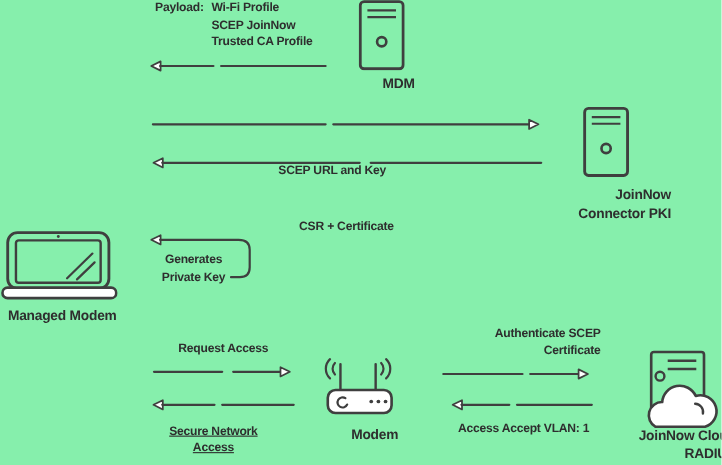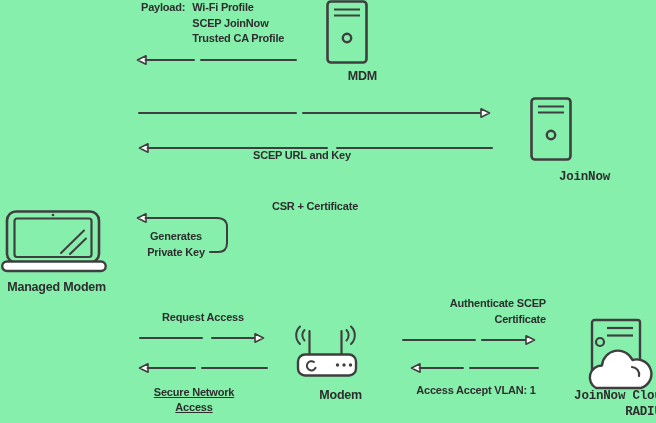--- a/index.html
+++ b/index.html
@@ -9,21 +9,21 @@
   }
   .msg{
     position:absolute;font-size:11px;font-weight:700;text-align:center;
     line-height:15.5px;letter-spacing:-0.2px;color:#2e2e2e;white-space:nowrap;
   }
   .msg .line{display:block;}
   .node-label{
     position:absolute;font-size:12.5px;font-weight:700;text-align:right;
     line-height:16px;letter-spacing:-0.2px;color:#2e2e2e;white-space:nowrap;
   }
-  .node-label .line{display:block;font-family:Liberation Mono, monospace;}
+  .node-label .line{display:block;}
   .abs{position:absolute;}
   .payload{
     position:absolute;left:141px;top:0;display:flex;gap:7px;
     font-size:11px;font-weight:700;line-height:15.5px;letter-spacing:-0.2px;color:#2e2e2e;white-space:nowrap;
   }
   .payload .items span{display:block;}
   svg{display:block;}
   .stroke{stroke:#3f3f3f;}
 </style>
 </head>
@@ -69,20 +69,21 @@
   <div class="msg" style="left:235px;top:155px;width:160px;margin-top:44px;">CSR + Certificate</div>
 
   <svg class="abs" style="left:530px;top:97px;" width="42" height="64" viewBox="0 0 42 64">
     <rect x="1.5" y="1.5" width="39" height="61" rx="3.5" fill="none" class="stroke" stroke-width="2.6"></rect>
     <line x1="8" y1="9.5" x2="34" y2="9.5" class="stroke" stroke-width="2"></line>
     <line x1="8" y1="15.5" x2="34" y2="15.5" class="stroke" stroke-width="2"></line>
     <circle cx="21" cy="38" r="4.2" fill="none" class="stroke" stroke-width="2.4"></circle>
   </svg>
   <div class="node-label" style="left:496px;top:169px;width:114px;line-height:16.5px;">
     <span class="line">JoinNow</span>
+    <span class="line">Connector PKI</span>
   </div>
 
   <svg class="abs" style="left:1px;top:210px;" width="106" height="63" viewBox="0 0 106 63">
     <rect x="6" y="1.5" width="92" height="51" rx="9" fill="none" class="stroke" stroke-width="2.6"></rect>
     <rect x="13.5" y="8.5" width="77" height="38.5" rx="2.5" fill="none" class="stroke" stroke-width="2.2"></rect>
     <circle cx="52" cy="5" r="1.3" fill="#3f3f3f"></circle>
     <line x1="60" y1="43" x2="83" y2="20.5" class="stroke" stroke-width="2" stroke-linecap="round"></line>
     <line x1="69" y1="44" x2="85" y2="28.5" class="stroke" stroke-width="2" stroke-linecap="round"></line>
     <rect x="1.2" y="51.5" width="103.5" height="9.5" rx="4.75" fill="#ffffff" class="stroke" stroke-width="2.4"></rect>
   </svg>

